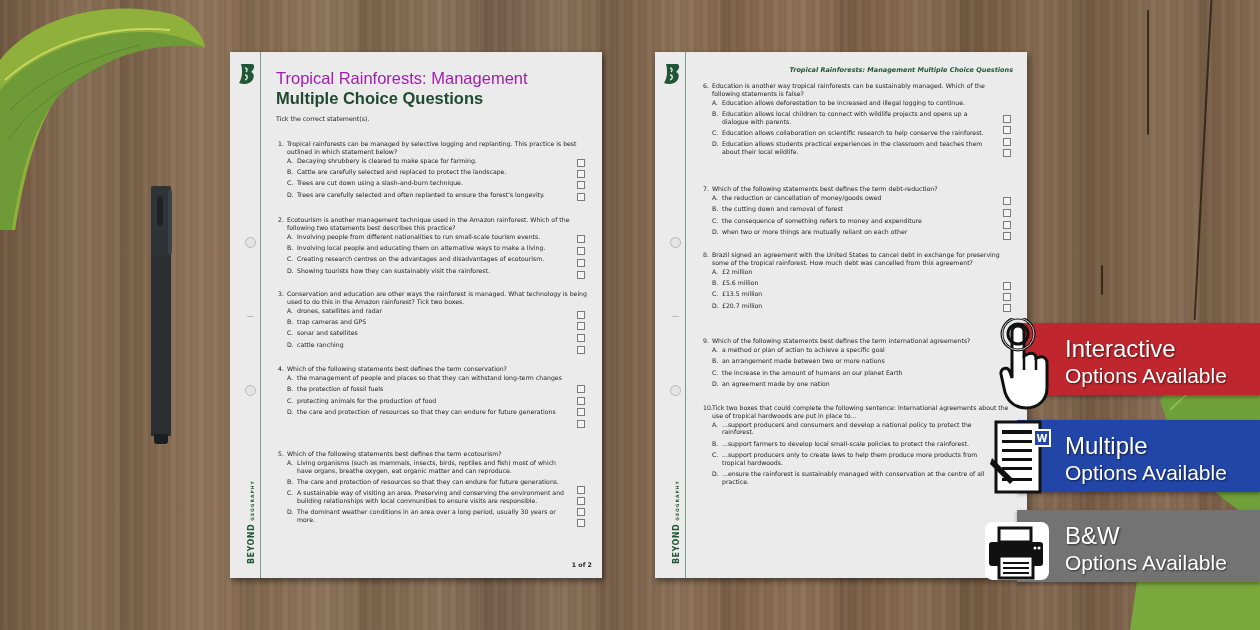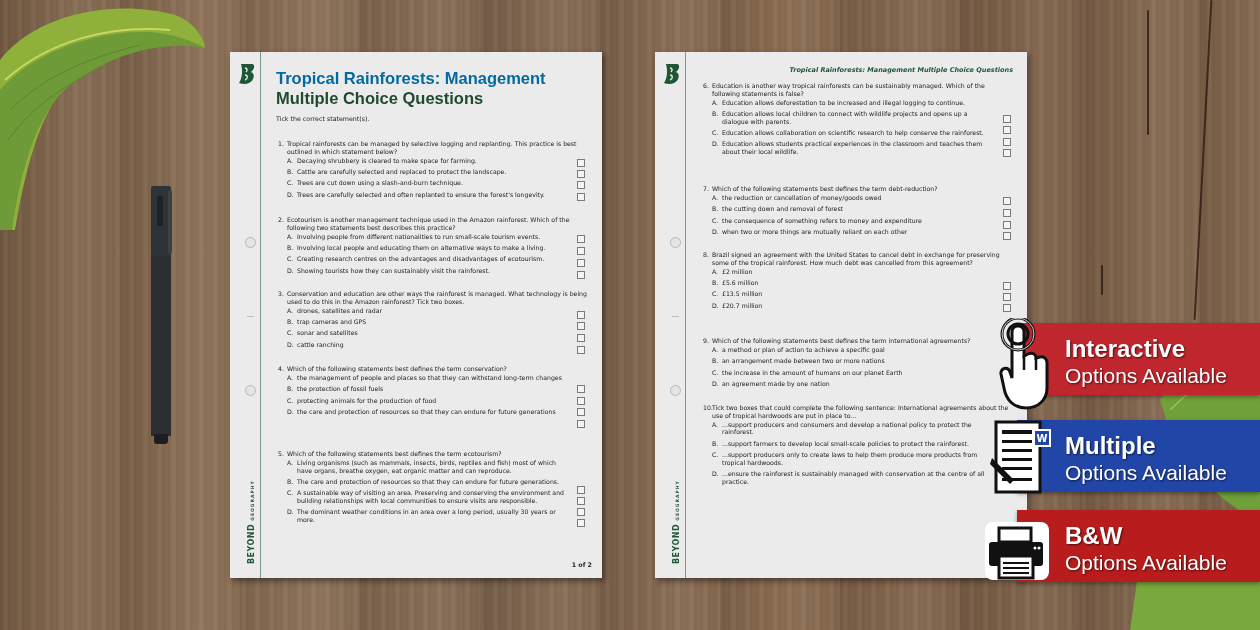--- a/index.html
+++ b/index.html
@@ -42,21 +42,21 @@
     position: absolute; left: 4px; bottom: 14px; width: 20px; height: 90px;
     display: flex; align-items: flex-start;
   }
   .brand-vertical .txt {
     transform: rotate(-90deg); transform-origin: left top;
     position: absolute; left: 5px; top: 90px; white-space: nowrap;
     color: #1f5636;
   }
   .brand-vertical .b1 { font-weight: bold; font-size: 8px; letter-spacing: 0.5px; }
   .brand-vertical .b2 { font-weight: bold; font-size: 4.5px; letter-spacing: 1px; margin-left: 3px; }
-  .title1 { position: absolute; left: 46px; top: 17px; font-size: 16.5px; color: #0369a1; font-family: "Liberation Sans", sans-serif; font-weight: bold; }
+  .title1 { position: absolute; left: 46px; top: 17px; font-size: 16.5px; color: #a21caf; font-family: "Liberation Sans", sans-serif; }
   .title2 { position: absolute; left: 46px; top: 37px; font-size: 16.5px; font-weight: bold; color: #1f4a30; font-family: "Liberation Sans", sans-serif; }
   .instr { position: absolute; left: 46px; top: 63px; font-size: 6.3px; }
   .header-right { position: absolute; right: 14px; top: 14px; font-size: 6.5px; font-weight: bold; color: #1f5636; font-style: italic; }
   .page-num { position: absolute; right: 10px; bottom: 10px; font-size: 6.3px; font-weight: bold; }
 
   .q { position: absolute; left: 48px; right: 14px; font-size: 6.2px; line-height: 7.6px; }
   .q-stem { display: flex; }
   .q-num { width: 9px; flex: none; }
   .q-text { flex: 1; }
   .opts { margin-left: 9px; margin-top: 1.5px; }
@@ -66,22 +66,22 @@
   .box { position: absolute; width: 8px; height: 8px; border: 1px solid #7a7a7a; background: #f4f4f4; }
 
   
   .banner {
     position: absolute; left: 1017px; width: 243px; height: 72px;
     color: #fff; font-family: "Liberation Sans", sans-serif;
     box-shadow: 0 2px 4px rgba(0,0,0,0.35);
   }
   .banner-red { top: 323px; background: #c0262d; }
   .banner-blue { top: 420px; background: #2246a8; }
-  .banner-dark { top: 510px; background: #b91c1c; }
-  .banner .bt { position: absolute; left: 48px; top: 12px; font-size: 24px; font-weight: bold; text-shadow: 1px 1px 2px rgba(0,0,0,0.6); }
+  .banner-dark { top: 510px; background: #737373; }
+  .banner .bt { position: absolute; left: 48px; top: 12px; font-size: 24px; font-weight: normal; text-shadow: 1px 1px 2px rgba(0,0,0,0.6); }
   .banner .bs { position: absolute; left: 48px; top: 41px; font-size: 21px; text-shadow: 1px 1px 2px rgba(0,0,0,0.6); }
   .badge-icon { position: absolute; }
 </style>
 </head>
 <body>
 
 <div class="crack" style="left:1147px;top:10px;height:125px;"></div>
 <div class="crack" style="left:1202px;top:0;height:320px;transform:skewX(-3deg);"></div>
 <div class="crack" style="left:1101px;top:265px;height:30px;"></div>
 

